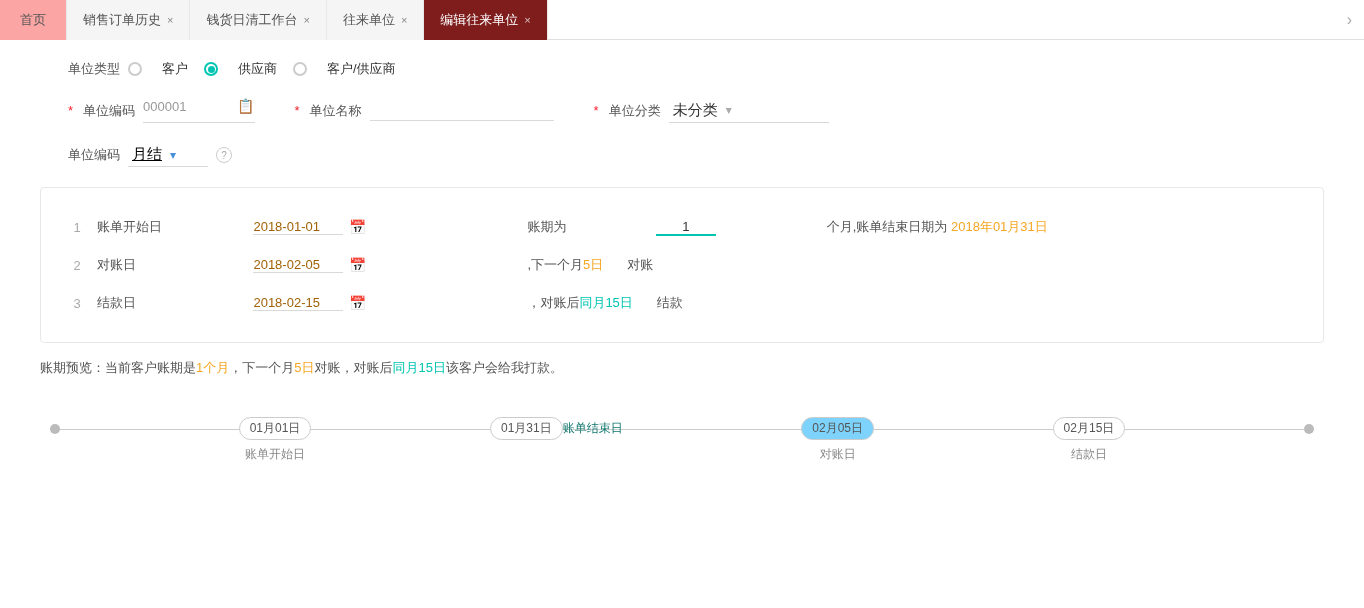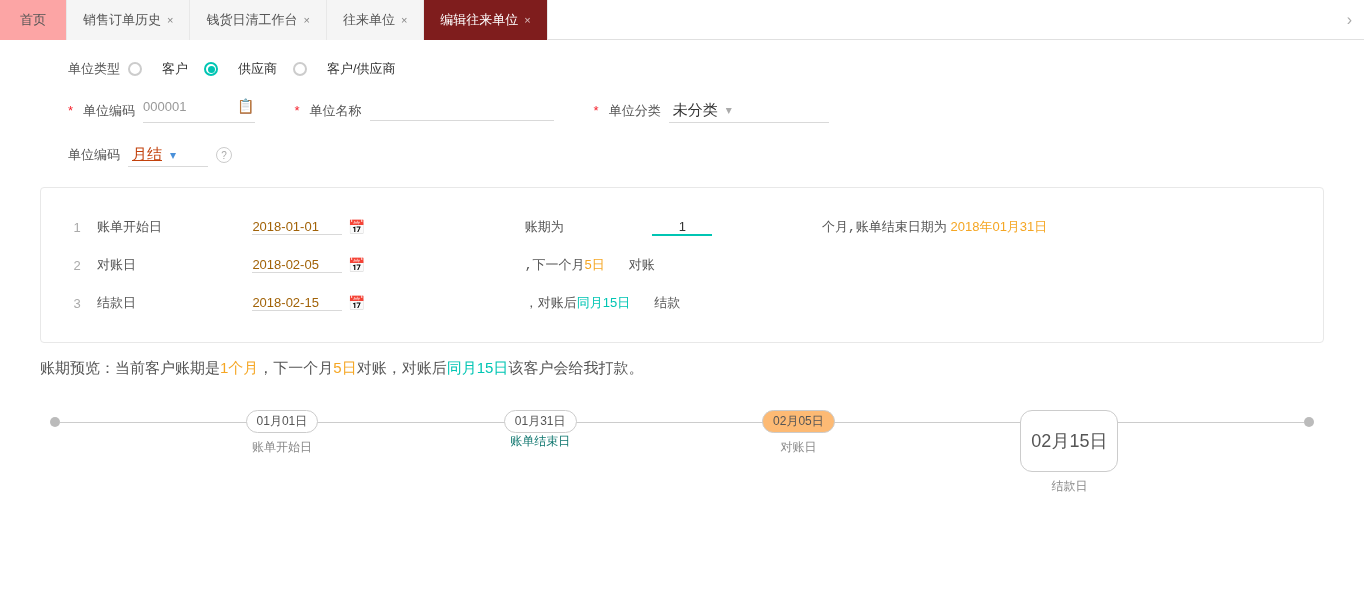--- a/index.html
+++ b/index.html
@@ -235,21 +235,20 @@
       border-bottom: 1px solid #d9d9d9;
       outline: none;
       font-size: 13px;
       color: #a16207;
       width: 90px;
       background: transparent;
     }
     .step-desc {
       color: #555;
       margin-left: 24px;
-      font-family: Liberation Mono, monospace;
     }
     .highlight-orange {
       color: #f5a623;
     }
     .highlight-teal {
       color: #00c5b3;
     }
 
     
     .period-input {
@@ -258,23 +257,23 @@
       outline: none;
       font-size: 13px;
       color: #333;
       width: 60px;
       text-align: center;
       background: transparent;
     }
 
     
     .preview-text {
-      font-size: 15px;
-      color: #555;
-      margin-bottom: 12px;
+      font-size: 13px;
+      color: #555;
+      margin-bottom: 20px;
     }
   </style>
 </head>
 <body>
 
 <div class="tab-bar">
   <div class="tab-home">
     <span>首页</span>
   </div>
   <div class="tab">
@@ -339,21 +338,21 @@
         <span class="select-text">未分类</span>
         <span class="chevron-down">▾</span>
       </div>
     </div>
   </div>
 
   <div class="form-row">
     <div class="form-group">
       <span class="form-label">单位编码</span>
       <div class="select-field select-blue" style="min-width:80px;">
-        <span class="select-text" style="color:#c2410c;text-decoration:underline;">月结</span>
+        <span class="select-text" style="color:#000000;text-decoration:underline;">月结</span>
         <span class="chevron-down" style="color:#4a90d9;">▾</span>
       </div>
       <div class="help-icon">?</div>
     </div>
   </div>
 
   <div class="card">
 
     <table class="steps-table">
       <tbody>
@@ -422,32 +421,32 @@
 
         <div style="display:flex;flex-direction:column;align-items:center;gap:6px;">
           <div style="width:10px;height:10px;border-radius:50%;background:#bbb;margin-top:7px;"></div>
         </div>
 
         <div style="display:flex;flex-direction:column;align-items:center;gap:6px;">
           <div style="background:#fff;border:1px solid #ccc;border-radius:12px;padding:2px 10px;font-size:12px;color:#555;">01月01日</div>
           <div style="font-size:12px;color:#888;">账单开始日</div>
         </div>
 
-        <div style="display:flex;flex-direction:column;align-items:center;gap:0;">
+        <div style="display:flex;align-items:center;gap:0;">
           <div style="background:#fff;border:1px solid #ccc;border-radius:12px;padding:2px 10px;font-size:12px;color:#555;">01月31日</div>
           <div style="font-size:12px;color:#0f766e;">账单结束日</div>
         </div>
 
         <div style="display:flex;flex-direction:column;align-items:center;gap:6px;">
-          <div style="background:#fdba74;border:1px solid #ccc;border-radius:12px;padding:2px 10px;font-size:12px;color:#555;">02月05日</div>
+          <div style="background:#7dd3fc;border:1px solid #ccc;border-radius:12px;padding:2px 10px;font-size:12px;color:#555;">02月05日</div>
           <div style="font-size:12px;color:#888;">对账日</div>
         </div>
 
         <div style="display:flex;flex-direction:column;align-items:center;gap:6px;">
-          <div style="background:#fff;border:1px solid #ccc;border-radius:12px;padding:18px 10px;font-size:18px;color:#555;">02月15日</div>
+          <div style="background:#fff;border:1px solid #ccc;border-radius:12px;padding:2px 10px;font-size:12px;color:#555;">02月15日</div>
           <div style="font-size:12px;color:#888;">结款日</div>
         </div>
 
         <div style="display:flex;flex-direction:column;align-items:center;gap:6px;">
           <div style="width:10px;height:10px;border-radius:50%;background:#bbb;margin-top:7px;"></div>
         </div>
       </div>
     </div>
   </div>
 

